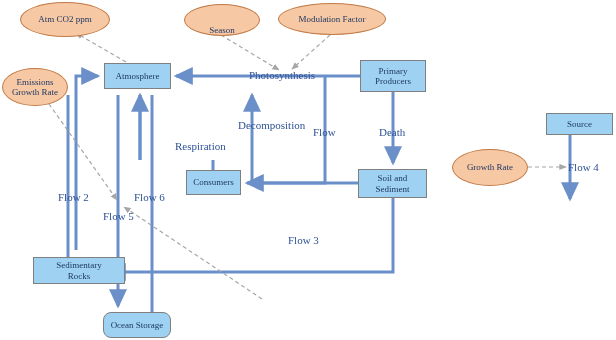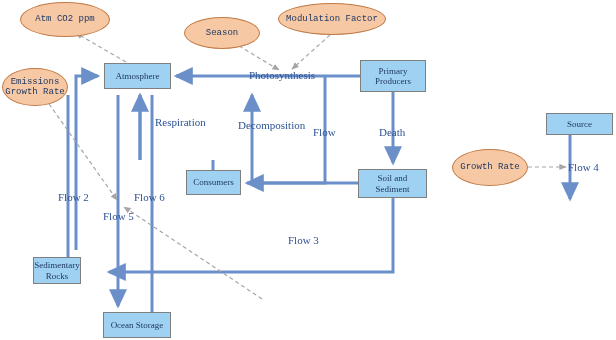--- a/index.html
+++ b/index.html
@@ -1,21 +1,21 @@
 <!DOCTYPE html>
 <html><head>
 <meta charset="utf-8">
 <style>
   html,body{margin:0;padding:0;}
   body{width:616px;height:340px;background:#ffffff;font-family:"Liberation Serif",serif;overflow:hidden;}
   #stage{position:relative;width:616px;height:340px;}
   svg.layer{position:absolute;left:0;top:0;width:616px;height:340px;}
   .node{position:absolute;box-sizing:border-box;display:flex;align-items:center;justify-content:center;text-align:center;color:#1f3864;}
   .box{background:#9FD2F2;border:1px solid #7F7F7F;font-size:9px;line-height:1.15;}
-  .oval{background:#F7C8A4;border:1px solid #C07A46;border-radius:50%;font-size:9px;line-height:1.15;font-family:Liberation Mono, monospace;}
+  .oval{background:#F7C8A4;border:1px solid #C07A46;border-radius:50%;font-size:9px;line-height:1.15;}
   .flabel{position:absolute;color:#2E5395;font-size:11px;white-space:nowrap;}
 </style>
 </head>
 <body>
 
 <div id="stage">
 
   <svg class="layer" viewBox="0 0 616 340">
     <defs>
       <marker id="fa" markerWidth="7" markerHeight="7" refX="5.6" refY="3" orient="auto">
@@ -69,50 +69,50 @@
     <span>Primary
 Producers</span>
   </div>
   <div class="node box" style="left:186px;top:170px;width:55px;height:25px;">
     <span>Consumers</span>
   </div>
   <div class="node box" style="left:358px;top:169px;width:69px;height:29px;white-space:pre-line;">
     <span>Soil and
 Sediment</span>
   </div>
-  <div class="node box" style="left:33px;top:257px;width:48px;height:27px;white-space:pre-line;">
+  <div class="node box" style="left:33px;top:257px;width:92px;height:27px;white-space:pre-line;">
     <span>Sedimentary
 Rocks</span>
   </div>
-  <div class="node box" style="left:103px;top:312px;width:68px;height:26px;">
+  <div class="node box" style="left:103px;top:312px;width:68px;height:26px;border-radius:8px;">
     <span>Ocean Storage</span>
   </div>
   <div class="node box" style="left:546px;top:113px;width:67px;height:22px;">
     <span>Source</span>
   </div>
 
   <div class="node oval" style="left:20px;top:2px;width:90px;height:35px;">
     <span>Atm CO2 ppm</span>
   </div>
-  <div class="node oval" style="left:184px;top:17px;width:76px;height:32px;">
+  <div class="node oval" style="left:184px;top:4px;width:76px;height:32px;align-items:flex-end;">
     <span>Season</span>
   </div>
   <div class="node oval" style="left:278px;top:3px;width:108px;height:32px;">
     <span>Modulation Factor</span>
   </div>
   <div class="node oval" style="left:2px;top:68px;width:66px;height:38px;white-space:pre-line;">
     <span>Emissions
 Growth Rate</span>
   </div>
   <div class="node oval" style="left:452px;top:149px;width:76px;height:37px;">
     <span>Growth Rate</span>
   </div>
 
   <div class="flabel" style="left:249px;top:69px;">Photosynthesis</div>
-  <div class="flabel" style="left:155px;top:116px;">Respiration</div>
+  <div class="flabel" style="left:155px;top:140px;padding-left:20px;">Respiration</div>
   <div class="flabel" style="left:238px;top:113px;margin-top:6px;">Decomposition</div>
   <div class="flabel" style="left:313px;top:126px;">Flow</div>
   <div class="flabel" style="left:379px;top:126px;">Death</div>
   <div class="flabel" style="left:58px;top:191px;">Flow 2</div>
   <div class="flabel" style="left:134px;top:191px;">Flow 6</div>
   <div class="flabel" style="left:103px;top:210px;">Flow 5</div>
   <div class="flabel" style="left:288px;top:234px;">Flow 3</div>
   <div class="flabel" style="left:568px;top:161px;">Flow 4</div>
 
 </div>

